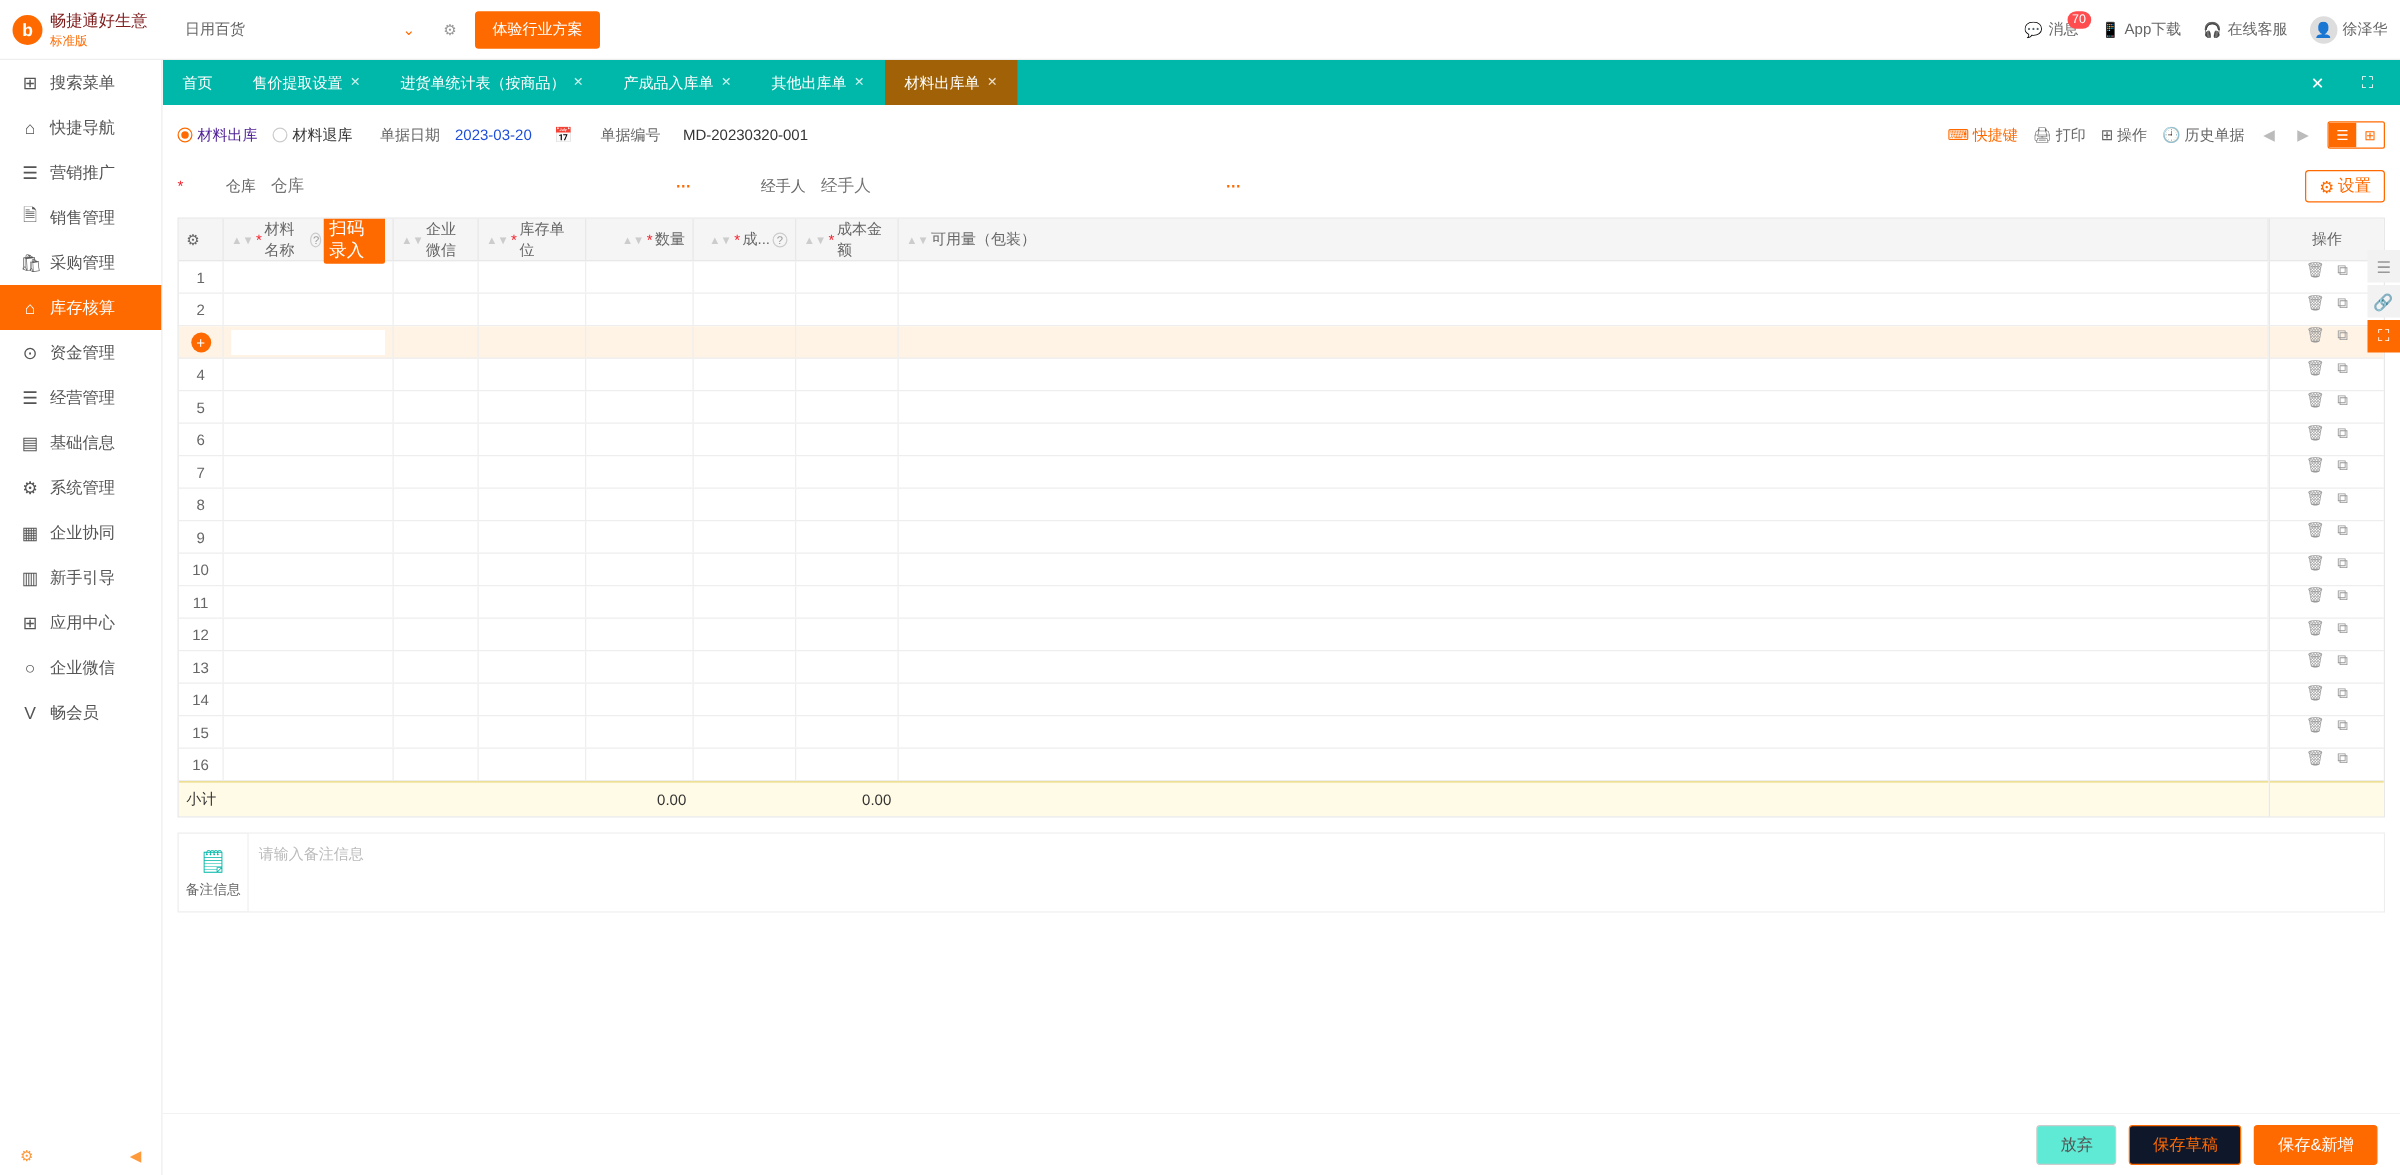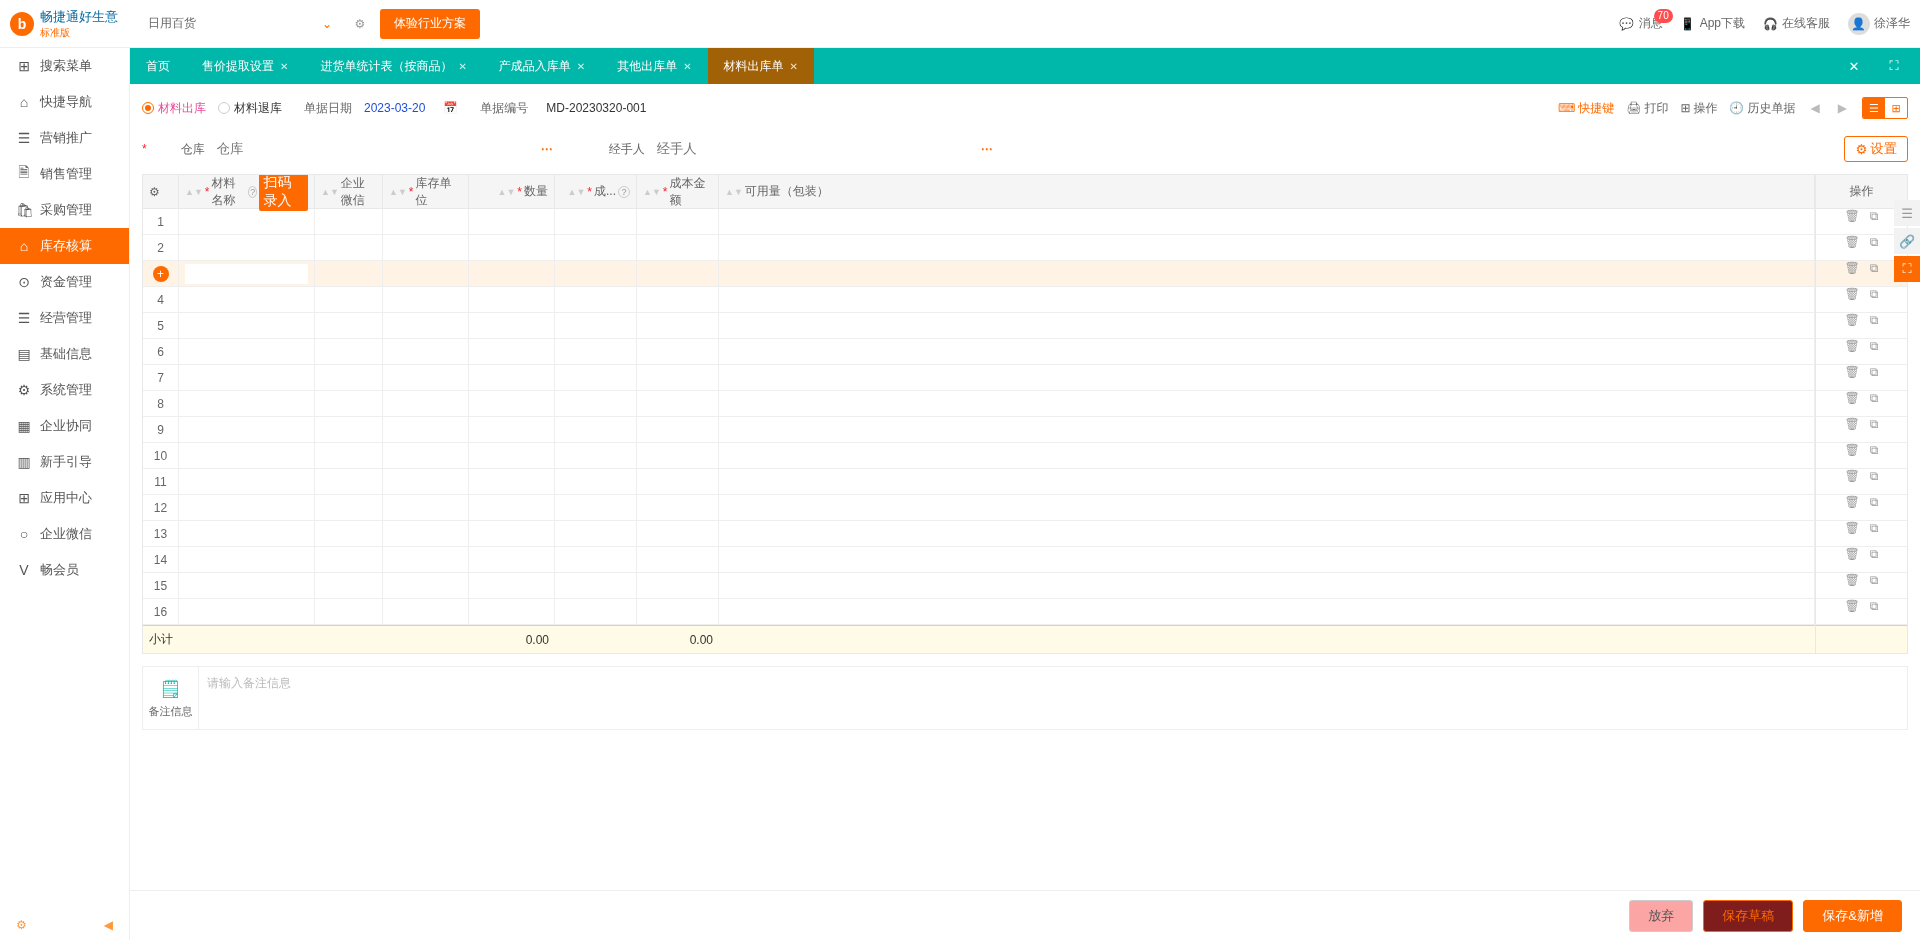--- a/index.html
+++ b/index.html
@@ -2,21 +2,21 @@
 <html><head>
 <meta charset="utf-8">
 <style>
 * { margin: 0; padding: 0; box-sizing: border-box; }
 body { font-family: "Microsoft YaHei", "PingFang SC", sans-serif; font-size: 12px; color: #333; background: #fff; overflow: hidden; }
 
 
 .header { height: 48px; display: flex; align-items: center; background: #fff; border-bottom: 1px solid #eee; padding: 0 10px; }
 .logo-block { width: 120px; display: flex; align-items: center; gap: 6px; }
 .logo-icon { width: 24px; height: 24px; background: #ff6a00; border-radius: 50%; display: flex; align-items: center; justify-content: center; color: #fff; font-weight: bold; font-size: 14px; }
-.logo-text { font-size: 13px; color: #0369a1; font-weight: 500; }
+.logo-text { font-size: 13px; color: #7f1d1d; font-weight: 500; }
 .logo-sub { color: #ff6a00; font-size: 10px; }
 .category-select { width: 200px; height: 30px; border: none; display: flex; align-items: center; justify-content: space-between; padding: 0 8px; color: #666; margin-left: 10px; }
 .gear-btn { width: 28px; height: 28px; display: flex; align-items: center; justify-content: center; color: #999; margin: 0 6px; cursor: pointer; }
 .orange-btn { background: #ff6a00; color: #fff; border: none; height: 30px; padding: 0 14px; border-radius: 3px; cursor: pointer; font-size: 12px; }
 .header-right { margin-left: auto; display: flex; align-items: center; gap: 18px; color: #666; }
 .header-right .item { display: flex; align-items: center; gap: 4px; cursor: pointer; position: relative; }
 .badge { position: absolute; top: -6px; right: -10px; background: #ff4d4f; color: #fff; font-size: 10px; border-radius: 8px; padding: 0 4px; line-height: 14px; min-width: 16px; text-align: center; }
 .avatar { width: 22px; height: 22px; border-radius: 50%; background: #ddd; display: flex; align-items: center; justify-content: center; color: #999; }
 
 
@@ -36,21 +36,21 @@
 
 
 .content { position: fixed; top: 84px; left: 130px; right: 0; bottom: 0; overflow: auto; padding: 8px 12px 60px 12px; background: #fff; }
 
 
 .sub-row { display: flex; align-items: center; gap: 12px; height: 32px; font-size: 12px; }
 .radio-opt { display: flex; align-items: center; gap: 4px; cursor: pointer; }
 .radio-c { width: 12px; height: 12px; border: 1px solid #ccc; border-radius: 50%; display: inline-flex; align-items: center; justify-content: center; }
 .radio-c.on { border-color: #ff6a00; }
 .radio-c.on::after { content: ""; width: 6px; height: 6px; background: #ff6a00; border-radius: 50%; }
-.radio-opt.on { color: #ec4899; }
+.radio-opt.on { color: #4c1d95; }
 .sub-label { color: #666; }
 .sub-date { color: #1d4ed8; margin-right: 6px; }
 .cal-icon { color: #ff6a00; }
 .bill-no { color: #333; margin-left: 6px; }
 .sub-right { margin-left: auto; display: flex; align-items: center; gap: 12px; color: #666; }
 .sub-right .link { display: flex; align-items: center; gap: 3px; cursor: pointer; }
 .sub-right .link.orange { color: #ff6a00; }
 .view-toggle { display: flex; border: 1px solid #ff6a00; border-radius: 2px; overflow: hidden; }
 .view-toggle div { width: 22px; height: 20px; display: flex; align-items: center; justify-content: center; font-size: 11px; cursor: pointer; color: #ff6a00; }
 .view-toggle div.active { background: #ff6a00; color: #fff; }
@@ -103,22 +103,22 @@
 
 .remark-box { display: flex; margin-top: 12px; border: 1px solid #eee; min-height: 64px; }
 .remark-left { width: 56px; display: flex; flex-direction: column; align-items: center; justify-content: center; gap: 4px; border-right: 1px solid #eee; color: #666; font-size: 11px; }
 .remark-left .note-icon { color: #00b8a9; font-size: 18px; }
 .remark-input { flex: 1; border: none; resize: none; padding: 8px; font-size: 12px; color: #333; outline: none; }
 .remark-input::placeholder { color: #bbb; }
 
 
 .footer-btns { position: fixed; bottom: 0; left: 130px; right: 0; height: 50px; background: #fff; border-top: 1px solid #eee; display: flex; align-items: center; justify-content: flex-end; gap: 10px; padding: 0 18px; }
 .btn { height: 32px; padding: 0 18px; border-radius: 3px; cursor: pointer; font-size: 13px; }
-.btn-default { background: #fca5a5; border: 1px solid #ccc; color: #555; }
-.btn-outline-orange { background: #7f1d1d; border: 1px solid #ff6a00; color: #ff6a00; }
+.btn-default { background: #5eead4; border: 1px solid #ccc; color: #555; }
+.btn-outline-orange { background: #0f172a; border: 1px solid #ff6a00; color: #ff6a00; }
 .btn-orange { background: #ff6a00; border: 1px solid #ff6a00; color: #fff; }
 
 
 .right-tools { position: fixed; right: 0; top: 200px; display: flex; flex-direction: column; gap: 2px; }
 .right-tools div { width: 26px; height: 26px; background: #f2f2f2; display: flex; align-items: center; justify-content: center; color: #999; cursor: pointer; font-size: 13px; }
 .right-tools div.active { background: #ff6a00; color: #fff; }
 </style>
 </head>
 <body>
 

